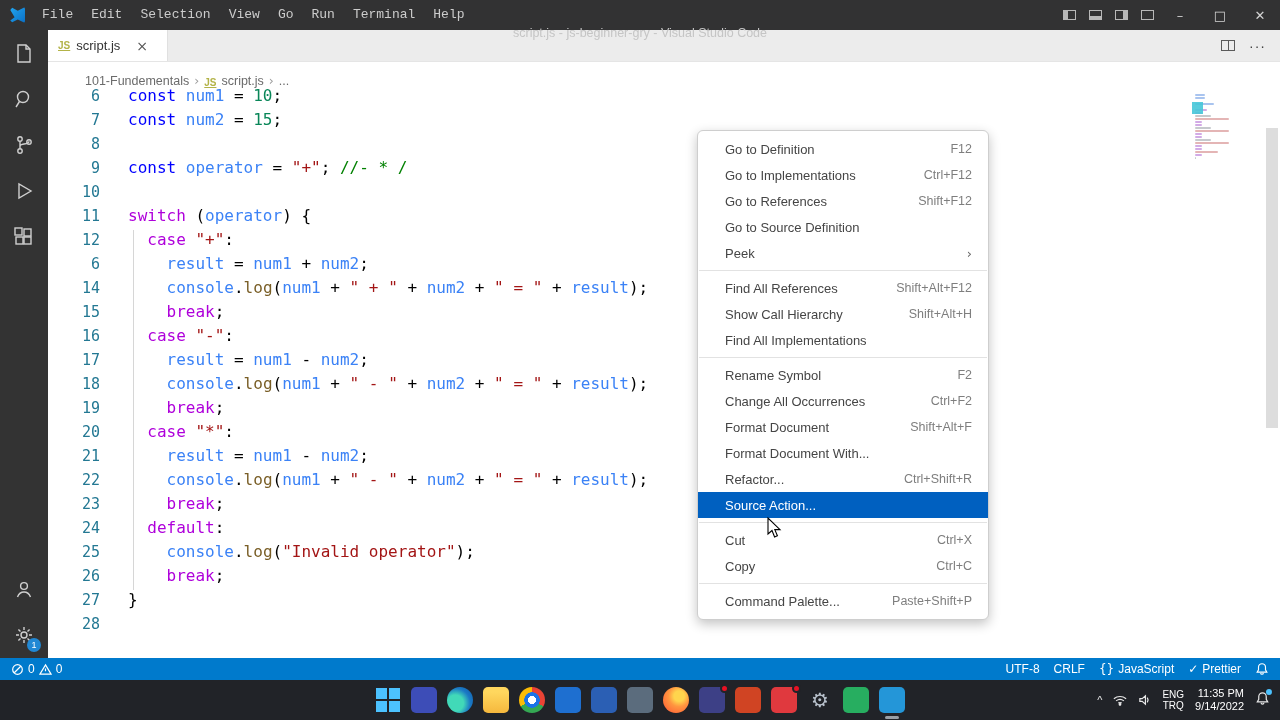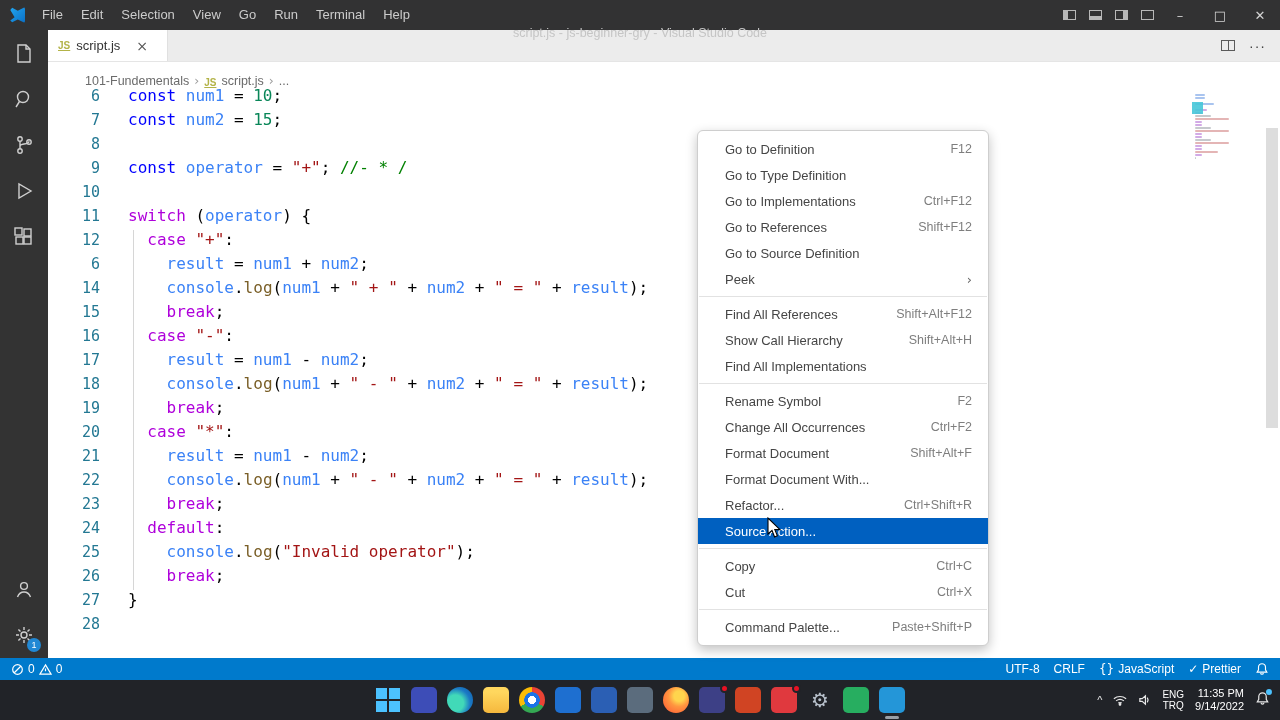--- a/index.html
+++ b/index.html
@@ -6,21 +6,21 @@
   *{box-sizing:border-box;}
   .app{position:relative;width:1280px;height:720px;overflow:hidden;
        font-family:"Liberation Sans",sans-serif;background:#ffffff;}
 
   
   .titlebar{position:absolute;top:0;left:0;right:0;height:30px;background:#323233;
             display:flex;align-items:center;color:#cccccc;font-size:13px;z-index:20;}
   .vslogo{width:16px;height:16px;margin:0 8px 0 9px;border-radius:2px;
           background:linear-gradient(135deg,#22a7f2 0%,#0b6fc4 100%);
           clip-path:polygon(100% 0,100% 100%,55% 78%,20% 95%,8% 85%,35% 64%,8% 18%,20% 5%,55% 24%);}
-  .menubar{display:flex;height:100%;}
+  .menubar{display:flex;height:100%;font-family:Liberation Mono, monospace;}
   .menu-item{padding:0 9px;line-height:30px;cursor:default;}
   .tb-title{position:absolute;left:0;right:0;text-align:center;pointer-events:none;
             color:#c5c5c5;font-size:12.5px;margin-top:35px;}
   .tb-right{margin-left:auto;display:flex;align-items:center;height:100%;z-index:2;}
   .layout-ic{width:26px;height:30px;display:flex;align-items:center;justify-content:center;}
   .layout-ic .box{width:13px;height:10px;border:1px solid #b8b8b8;position:relative;}
   .layout-ic .box.l::before{content:"";position:absolute;left:0;top:0;bottom:0;width:4px;background:#b8b8b8;}
   .layout-ic .box.b::before{content:"";position:absolute;left:0;right:0;bottom:0;height:3px;background:#b8b8b8;}
   .layout-ic .box.r::before{content:"";position:absolute;right:0;top:0;bottom:0;width:4px;background:#b8b8b8;}
   .win-btn{width:40px;height:30px;display:flex;align-items:center;justify-content:center;
@@ -352,23 +352,20 @@
       </div>
     <div class="vscroll"></div>
   </div>
 
   <div class="ctxmenu" id="ctxmenu">
       <div class="ctx-item">
         <span>Go to Definition</span>
         <span class="sc">F12</span>
       </div>
       <div class="ctx-item">
-        <span>Go to Type Definition</span>
-      </div>
-      <div class="ctx-item">
         <span>Go to Implementations</span>
         <span class="sc">Ctrl+F12</span>
       </div>
       <div class="ctx-item">
         <span>Go to References</span>
         <span class="sc">Shift+F12</span>
       </div>
       <div class="ctx-item">
         <span>Go to Source Definition</span>
       </div>
@@ -406,26 +403,26 @@
       </div>
       <div class="ctx-item">
         <span>Refactor...</span>
         <span class="sc">Ctrl+Shift+R</span>
       </div>
       <div class="ctx-item hl">
         <span>Source Action...</span>
       </div>
       <div class="ctx-sep"></div>
       <div class="ctx-item">
+        <span>Cut</span>
+        <span class="sc">Ctrl+X</span>
+      </div>
+      <div class="ctx-item">
         <span>Copy</span>
         <span class="sc">Ctrl+C</span>
-      </div>
-      <div class="ctx-item">
-        <span>Cut</span>
-        <span class="sc">Ctrl+X</span>
       </div>
       <div class="ctx-sep"></div>
       <div class="ctx-item">
         <span>Command Palette...</span>
         <span class="sc">Paste+Shift+P</span>
       </div>
     </div>
 
   <div class="statusbar">
     <div class="sb-left">

